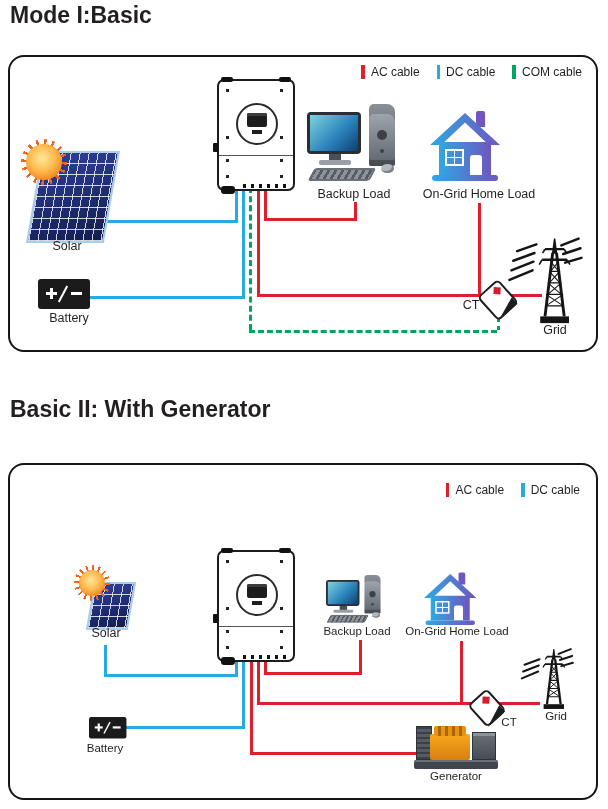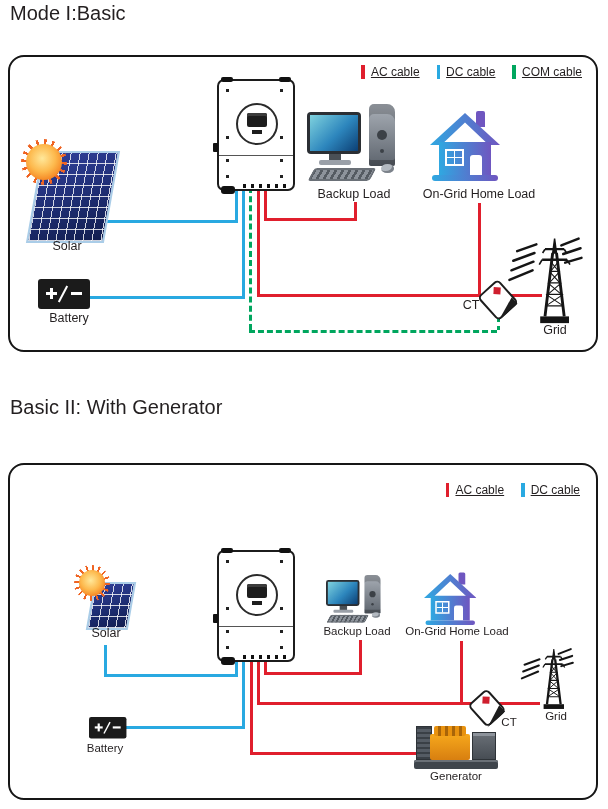--- a/index.html
+++ b/index.html
@@ -1,21 +1,21 @@
 <!DOCTYPE html>
 <html><head>
 <meta charset="utf-8">
 <style>
   html,body{margin:0;padding:0;background:#fff;}
   body{width:608px;height:809px;position:relative;font-family:"Liberation Sans",sans-serif;color:#231f20;overflow:hidden;}
-  .title{position:absolute;font-size:20px;font-weight:normal;letter-spacing:0;}
+  .title{position:absolute;font-size:23px;font-weight:bold;letter-spacing:0;}
   .frame{position:absolute;border:2px solid #161616;border-radius:16px;background:#fff;}
   #frame1{left:8px;top:55px;width:586px;height:293px;}
   #frame2{left:8px;top:463px;width:586px;height:333px;}
-  .legend{position:absolute;display:flex;align-items:center;gap:17px;font-size:12px;text-decoration:underline;}
+  .legend{position:absolute;display:flex;align-items:center;gap:17px;font-size:12px;}
   .legend .item{display:flex;align-items:center;gap:6px;}
   .legend .bar{width:3.5px;height:14px;display:inline-block;}
   .bar.ac{background:#e01f2d;} .bar.dc{background:#29a9e1;} .bar.com{background:#00a65e;}
   .lbl{position:absolute;font-size:12.5px;text-align:center;}
   
   .wire{position:absolute;}
   .wire.h{height:3px;} .wire.v{width:3px;}
   .wire.ac{background:#e01f2d;} .wire.dc{background:#29a9e1;}
   .wire.comh{height:0;border-top:3px dashed #00a65e;background:none;}
   .wire.comv{width:0;border-left:3px dashed #00a65e;background:none;}

